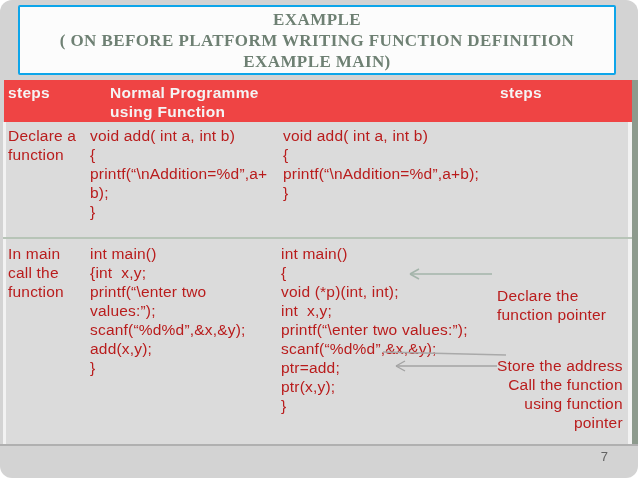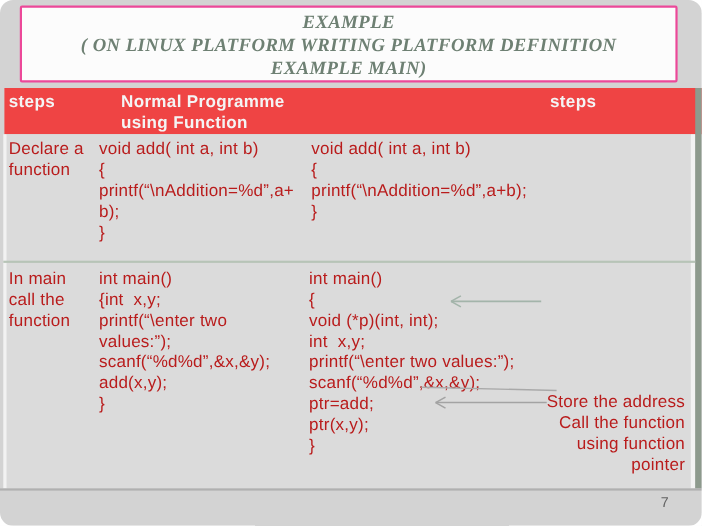--- a/index.html
+++ b/index.html
@@ -2,24 +2,24 @@
 <html><head>
 <meta charset="utf-8">
 <style>
   html,body{margin:0;padding:0;background:#ffffff;}
   .stage{position:relative;width:638px;height:478px;overflow:hidden;
          font-family:"Liberation Sans",sans-serif;}
   .slide{position:absolute;inset:0;background:#d3d3d3;border-radius:12px;overflow:hidden;}
 
   
   .title-box{position:absolute;left:18px;top:5px;width:594px;height:64px;
-             background:#fcfcfc;border:2px solid #ec4899;border-radius:2px;
+             background:#fcfcfc;border:2px solid #0ea5e9;border-radius:2px;
              text-align:center;color:#6e8073;
              font-family:"Liberation Serif","DejaVu Serif",serif;font-weight:bold;
-             font-size:17px;line-height:21px;letter-spacing:0.4px;padding-top:2px;font-style:italic;}
+             font-size:17px;line-height:21px;letter-spacing:0.4px;padding-top:2px;}
 
   
   .thead{position:absolute;left:4px;right:0;top:80px;height:42px;background:#ef4444;}
   .th{position:absolute;top:3px;color:#f4f4f4;font-weight:bold;
       font-size:15.5px;line-height:19px;letter-spacing:0.3px;white-space:normal;}
   .th1{left:4px;width:70px;}
   .th2{left:86px;width:180px;margin-left:20px;}
   .th3{left:279px;width:200px;}
   .th4{left:496px;width:120px;}
 
@@ -48,21 +48,21 @@
   .page-number{position:absolute;right:30px;top:449px;font-size:13px;color:#636363;}
 </style>
 </head>
 <body>
 
 <div class="stage">
   <div class="slide">
 
     <div class="title-box">
       <div>EXAMPLE</div>
-      <div>( ON LINUX PLATFORM WRITING PLATFORM DEFINITION</div>
+      <div>( ON BEFORE PLATFORM WRITING FUNCTION DEFINITION</div>
       <div>EXAMPLE MAIN)</div>
     </div>
 
     <div class="thead">
       <div class="th th1">steps</div>
       <div class="th th2">Normal Programme using Function</div>
       <div class="th th4">steps</div>
     </div>
 
     <div class="tbody"></div>
@@ -97,20 +97,22 @@
     <div class="cell c-code-p2">int main()
 {
 void (*p)(int, int);
 int  x,y;
 printf(“\enter two values:”);
 scanf(“%d%d”,&amp;x,&amp;y);
 ptr=add;
 ptr(x,y);
 }</div>
 
+    <div class="cell c-note1">Declare the
+function pointer</div>
     <div class="cell c-note2">Store the address
 Call the function
 using function
 pointer</div>
 
     <svg class="connectors" viewBox="0 0 638 478" xmlns="http://www.w3.org/2000/svg">
       <g stroke="#a3b4aa" stroke-width="1.5" fill="none">
         <path d="M492,274 L410,274"></path>
         <path d="M410,274 l9,-5 M410,274 l9,5"></path>
       </g>

